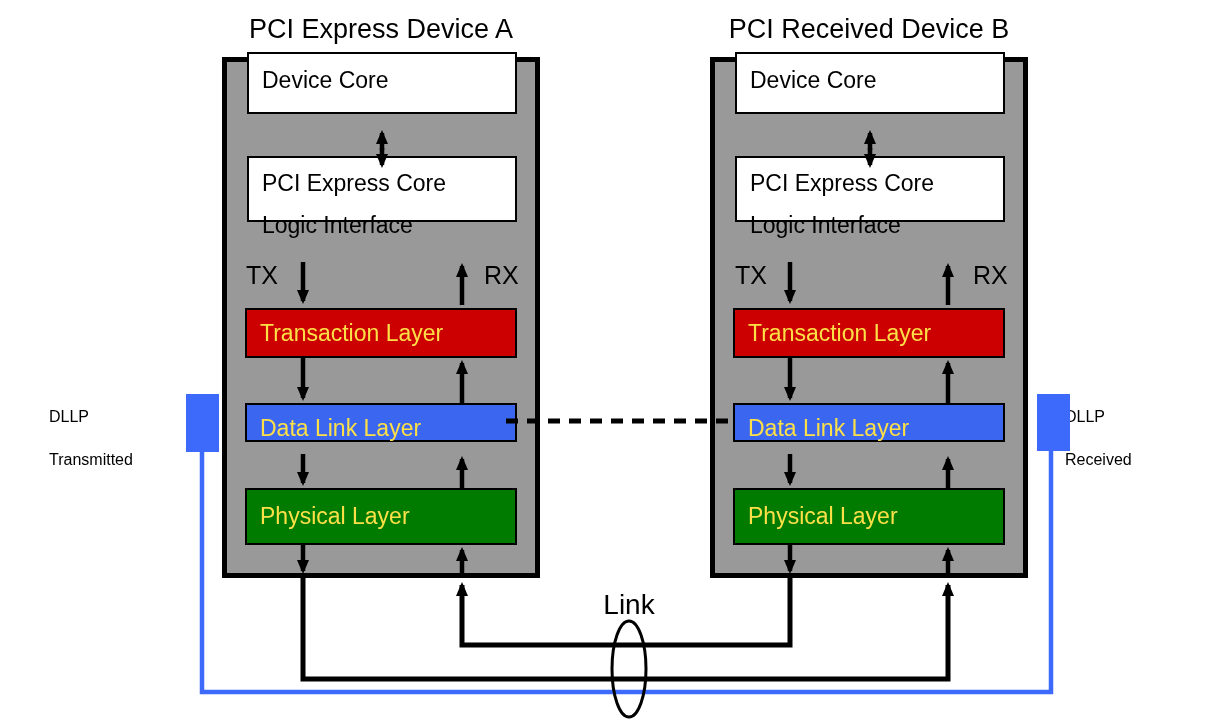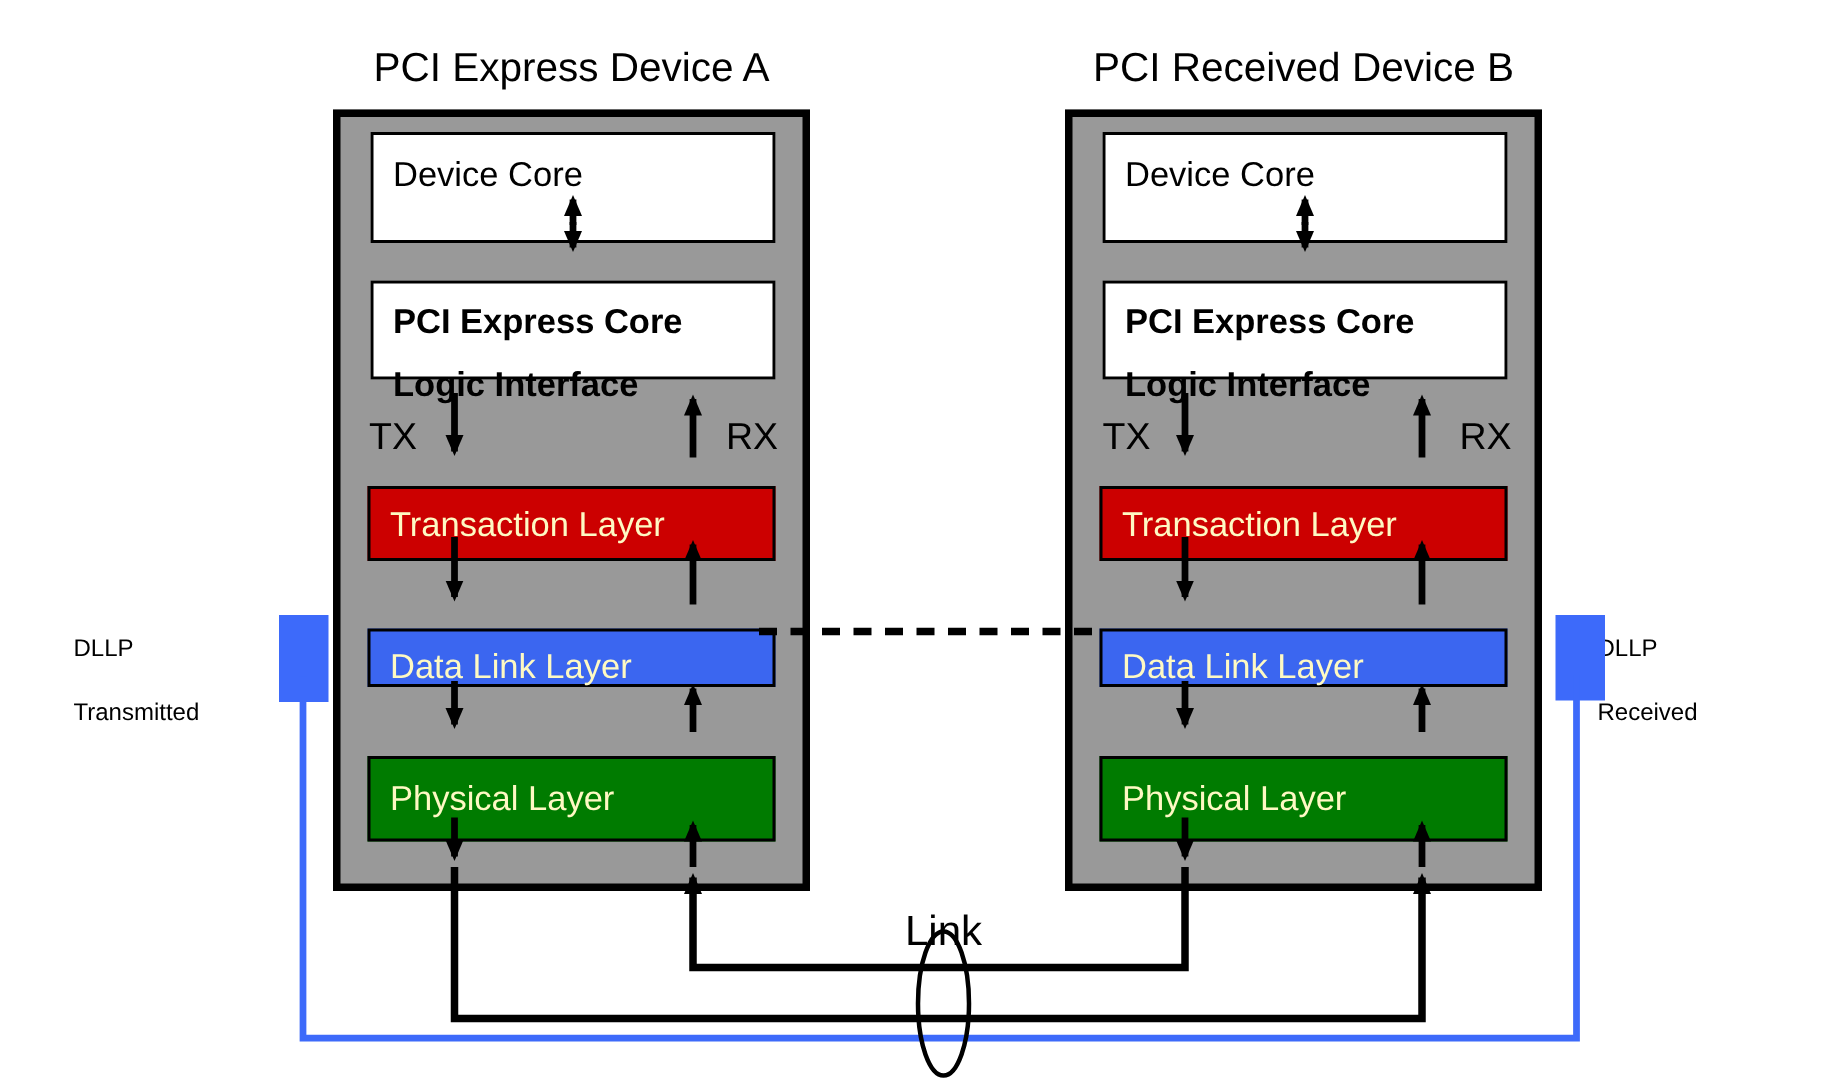--- a/index.html
+++ b/index.html
@@ -1,36 +1,36 @@
 <!DOCTYPE html>
 <html><head>
 <meta charset="utf-8">
 <style>
   html,body{margin:0;padding:0;background:#ffffff;}
   .stage{
     position:relative;width:1232px;height:721px;background:#ffffff;
     font-family:"Liberation Sans", sans-serif;color:#000;overflow:hidden;
   }
-  .abs{position:absolute;margin-top:16px;}
+  .abs{position:absolute;}
   .device-title{
     width:318px;text-align:center;font-size:27px;letter-spacing:0;
     top:14px;white-space:nowrap;z-index:2;
   }
   .panel{
     width:318px;height:521px;top:57px;border:5px solid #000;
     box-sizing:border-box;z-index:1;
   }
   .inner-box{
     border:2px solid #000;box-sizing:border-box;background:#fff;
     font-size:23px;padding-left:13px;z-index:2;
   }
-  .core-box{width:270px;height:74px;top:72px;line-height:53px;}
-  .logic-box{width:270px;height:66px;top:171px;line-height:42px;padding-top:4px;font-weight:bold;}
+  .core-box{width:270px;height:62px;top:52px;line-height:53px;}
+  .logic-box{width:270px;height:66px;top:156px;line-height:42px;padding-top:4px;}
   .layer-box{
-    width:272px;border:2px solid #000;box-sizing:border-box;color:#fef9c3;
+    width:272px;border:2px solid #000;box-sizing:border-box;color:#fde047;
     font-size:23px;padding-left:13px;z-index:2;
   }
   .txrx{font-size:25px;top:261px;z-index:2;}
   .side-label{font-size:16px;z-index:2;white-space:nowrap;}
   .dllp-box{width:33px;z-index:3;}
   .link-label{font-size:28px;top:589px;width:90px;text-align:center;z-index:2;}
   svg.wires{position:absolute;left:0;top:0;z-index:4;pointer-events:none;}
   
   .pos-a .device-title,.pos-a.panel{left:222px;}
   .pos-a .core-box,.pos-a .logic-box{left:247px;}

